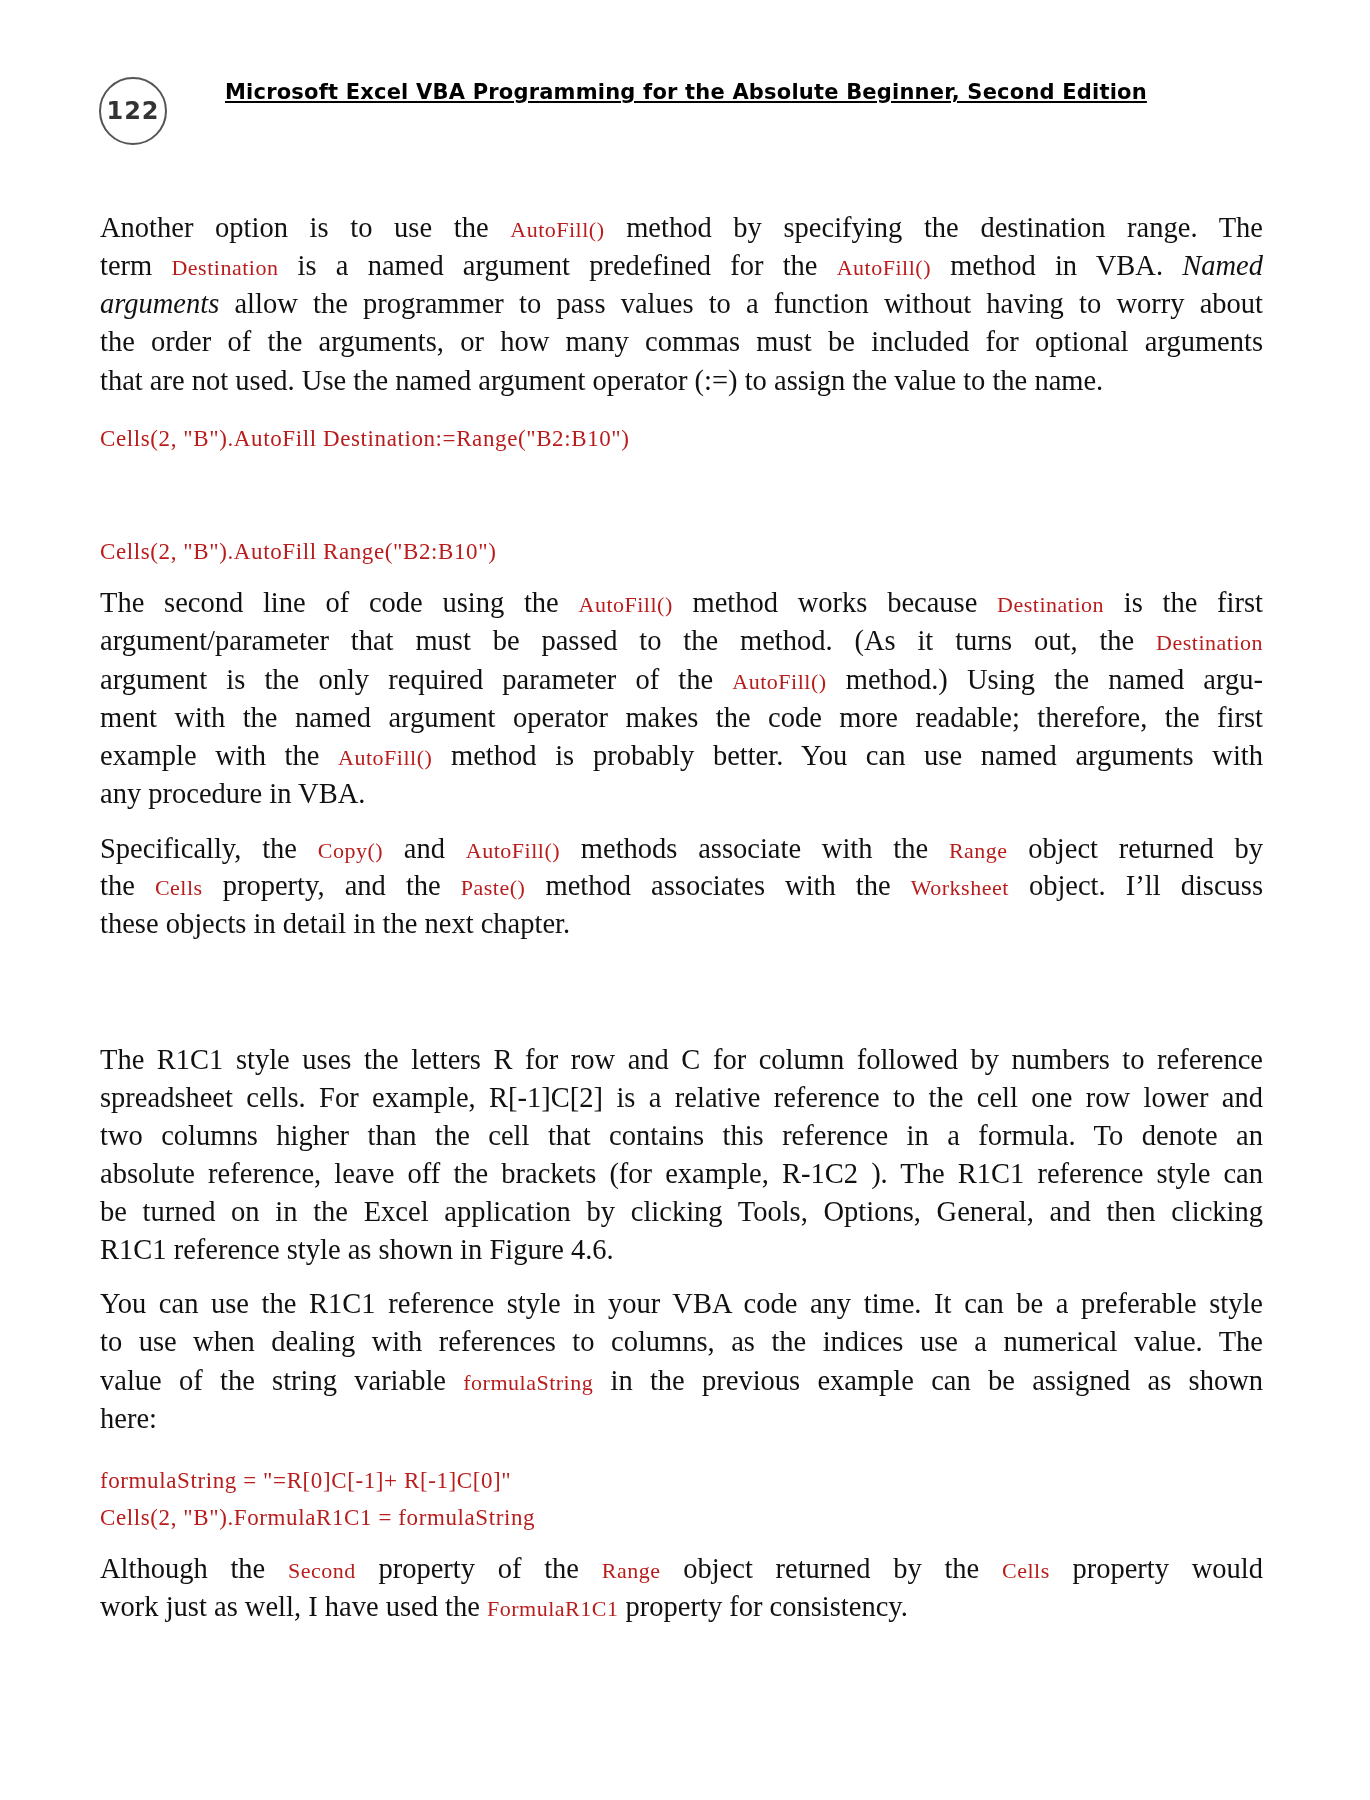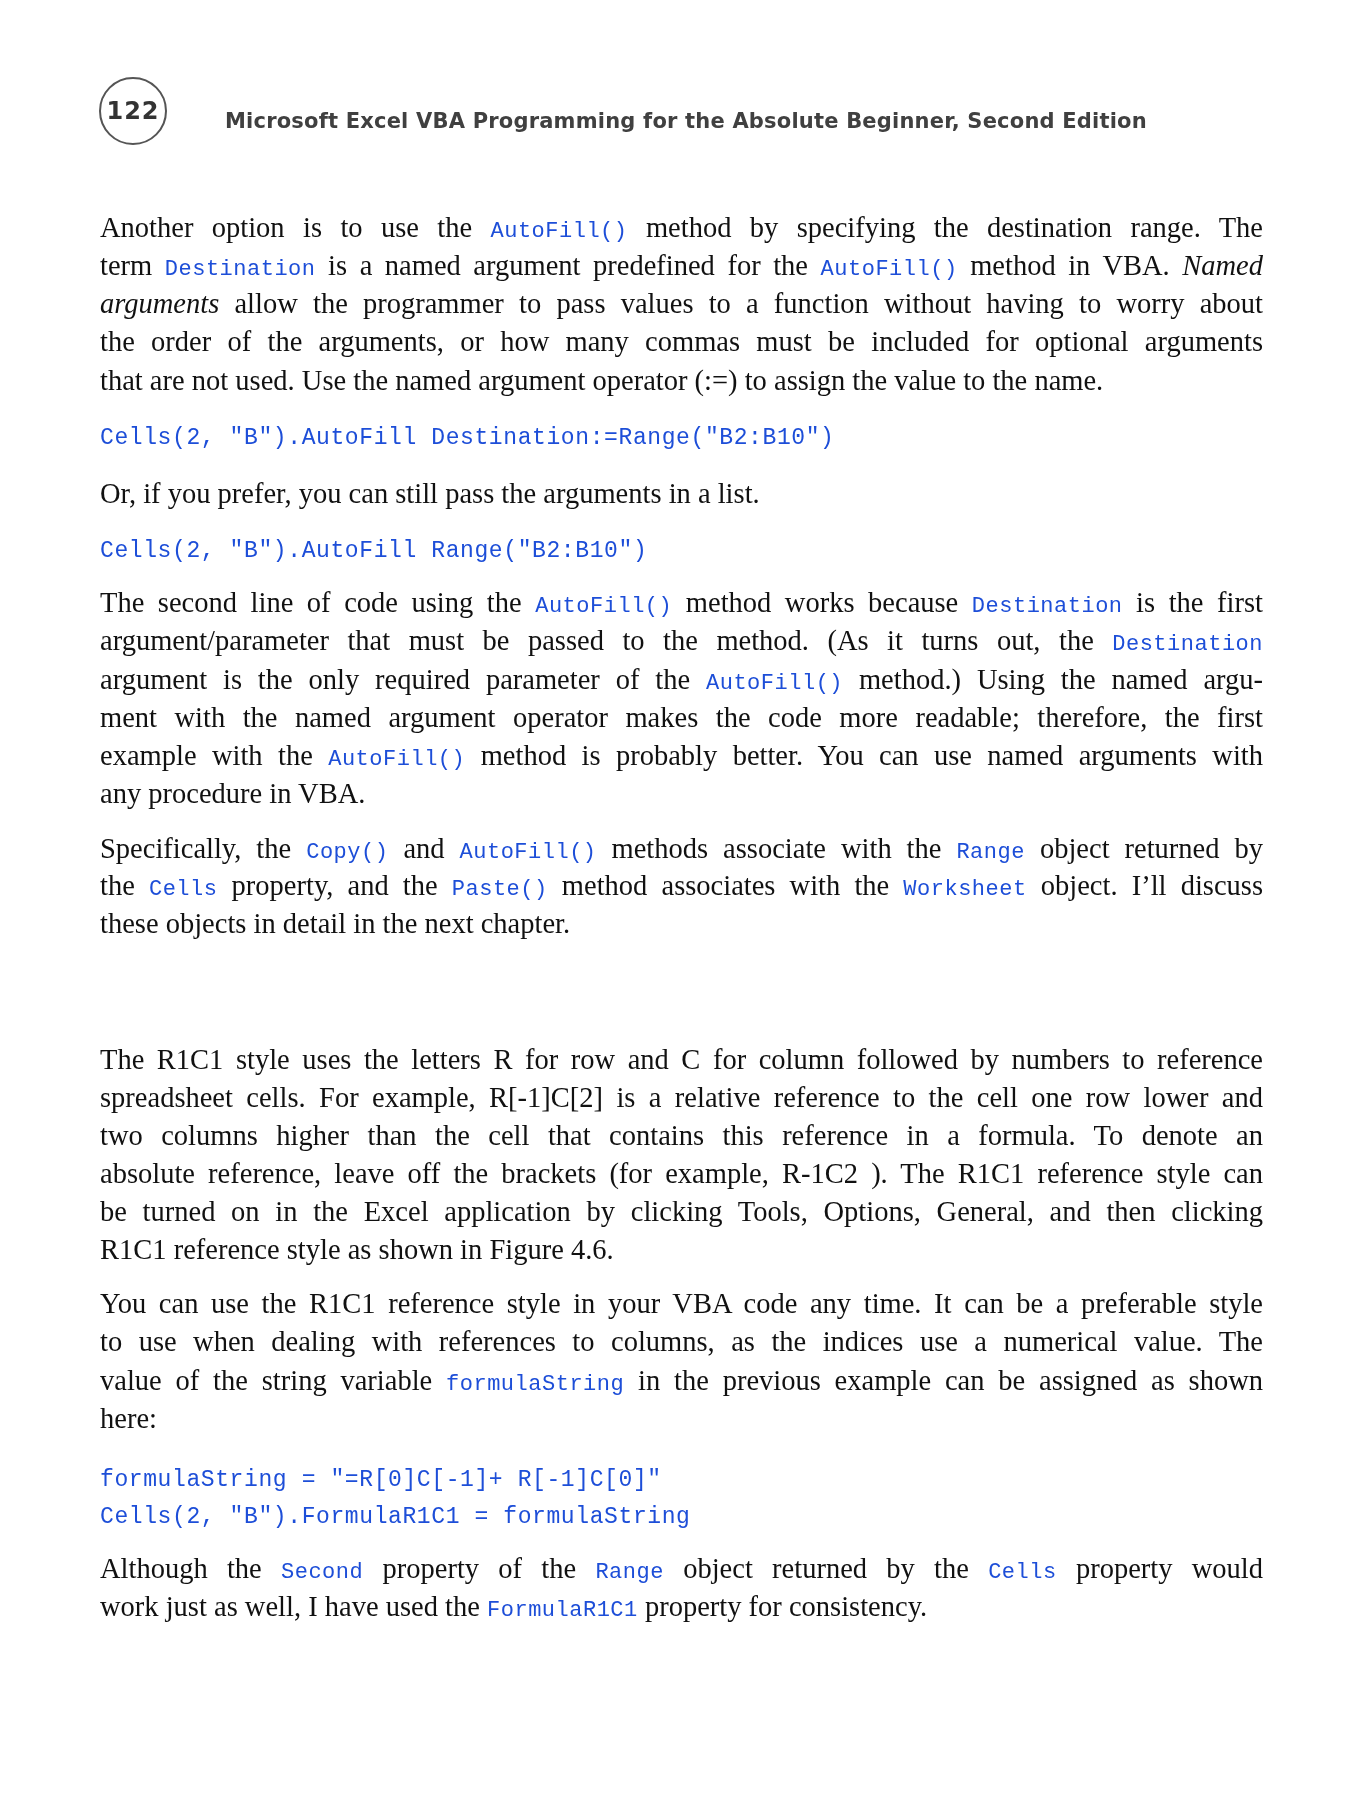--- a/index.html
+++ b/index.html
@@ -6,32 +6,33 @@
   body { width: 1370px; height: 1800px; position: relative; overflow: hidden; }
   .page { position: absolute; left: 0; top: 0; width: 1370px; height: 1800px; background: #fff; border-radius: 8px; }
   .page-num {
     position: absolute; left: 99px; top: 77px; width: 64px; height: 64px;
     border: 2.5px solid #555; border-radius: 50%;
     display: flex; align-items: center; justify-content: center;
     font-family: "DejaVu Sans", sans-serif; font-weight: bold; font-size: 24px; color: #333;
     letter-spacing: 1px;
   }
   .running-head {
-    position: absolute; left: 225px; top: 109px;
-    font-family: "DejaVu Sans", sans-serif; font-weight: bold; font-size: 21px; color: #404040;
+    position: absolute; left: 225px; top: 80px;
+    font-family: "DejaVu Sans", sans-serif; font-weight: bold; font-size: 21px; color: #000000;
     letter-spacing: 0.2px;
+    text-decoration: underline;
   }
   .line {
     position: absolute; left: 100px; width: 1163px;
     font-family: "Liberation Serif", serif; font-size: 28.5px; color: #111;
     white-space: nowrap; line-height: 1;
   }
   .line.justify { text-align: justify; text-align-last: justify; }
   .line .code, .codeline {
-    font-family: Liberation Mono, monospace; color: #1d4ed8;
+    font-family: Liberation Serif, serif; color: #b91c1c;
   }
   .line .code { font-size: 22px; letter-spacing: 0.5px; }
   .codeline {
     position: absolute; left: 100px; font-size: 23px; white-space: pre; line-height: 1; letter-spacing: 0.6px;
   }
   .heading {
     position: absolute; left: 100px; top: 996px;
     font-family: "DejaVu Sans", sans-serif; font-weight: bold; font-size: 33px; color: #111;
     letter-spacing: -0.3px;
   }
@@ -50,21 +51,20 @@
   <div>
     <div class="line justify" style="top:214px">Another option is to use the <span class="code">AutoFill()</span> method by specifying the destination range. The</div>
     <div class="line justify" style="top:252px">term <span class="code">Destination</span> is a named argument predefined for the <span class="code">AutoFill()</span> method in VBA. <em>Named</em></div>
     <div class="line justify" style="top:290px"><em>arguments</em> allow the programmer to pass values to a function without having to worry about</div>
     <div class="line justify" style="top:328px">the order of the arguments, or how many commas must be included for optional arguments</div>
     <div class="line" style="top:367px">that are not used. Use the named argument operator (:=) to assign the value to the name.</div>
   </div>
 
   <div class="codeline" style="top:427px">Cells(2, "B").AutoFill Destination:=Range("B2:B10")</div>
 
-  <div class="line" style="top:480px">Or, if you prefer, you can still pass the arguments in a list.</div>
 
   <div class="codeline" style="top:540px">Cells(2, "B").AutoFill Range("B2:B10")</div>
 
   <div>
     <div class="line justify" style="top:589px">The second line of code using the <span class="code">AutoFill()</span> method works because <span class="code">Destination</span> is the first</div>
     <div class="line justify" style="top:627px">argument/parameter that must be passed to the method. (As it turns out, the <span class="code">Destination</span></div>
     <div class="line justify" style="top:666px">argument is the only required parameter of the <span class="code">AutoFill()</span> method.) Using the named argu-</div>
     <div class="line justify" style="top:704px">ment with the named argument operator makes the code more readable; therefore, the first</div>
     <div class="line justify" style="top:742px">example with the <span class="code">AutoFill()</span> method is probably better. You can use named arguments with</div>
     <div class="line" style="top:780px">any procedure in VBA.</div>

